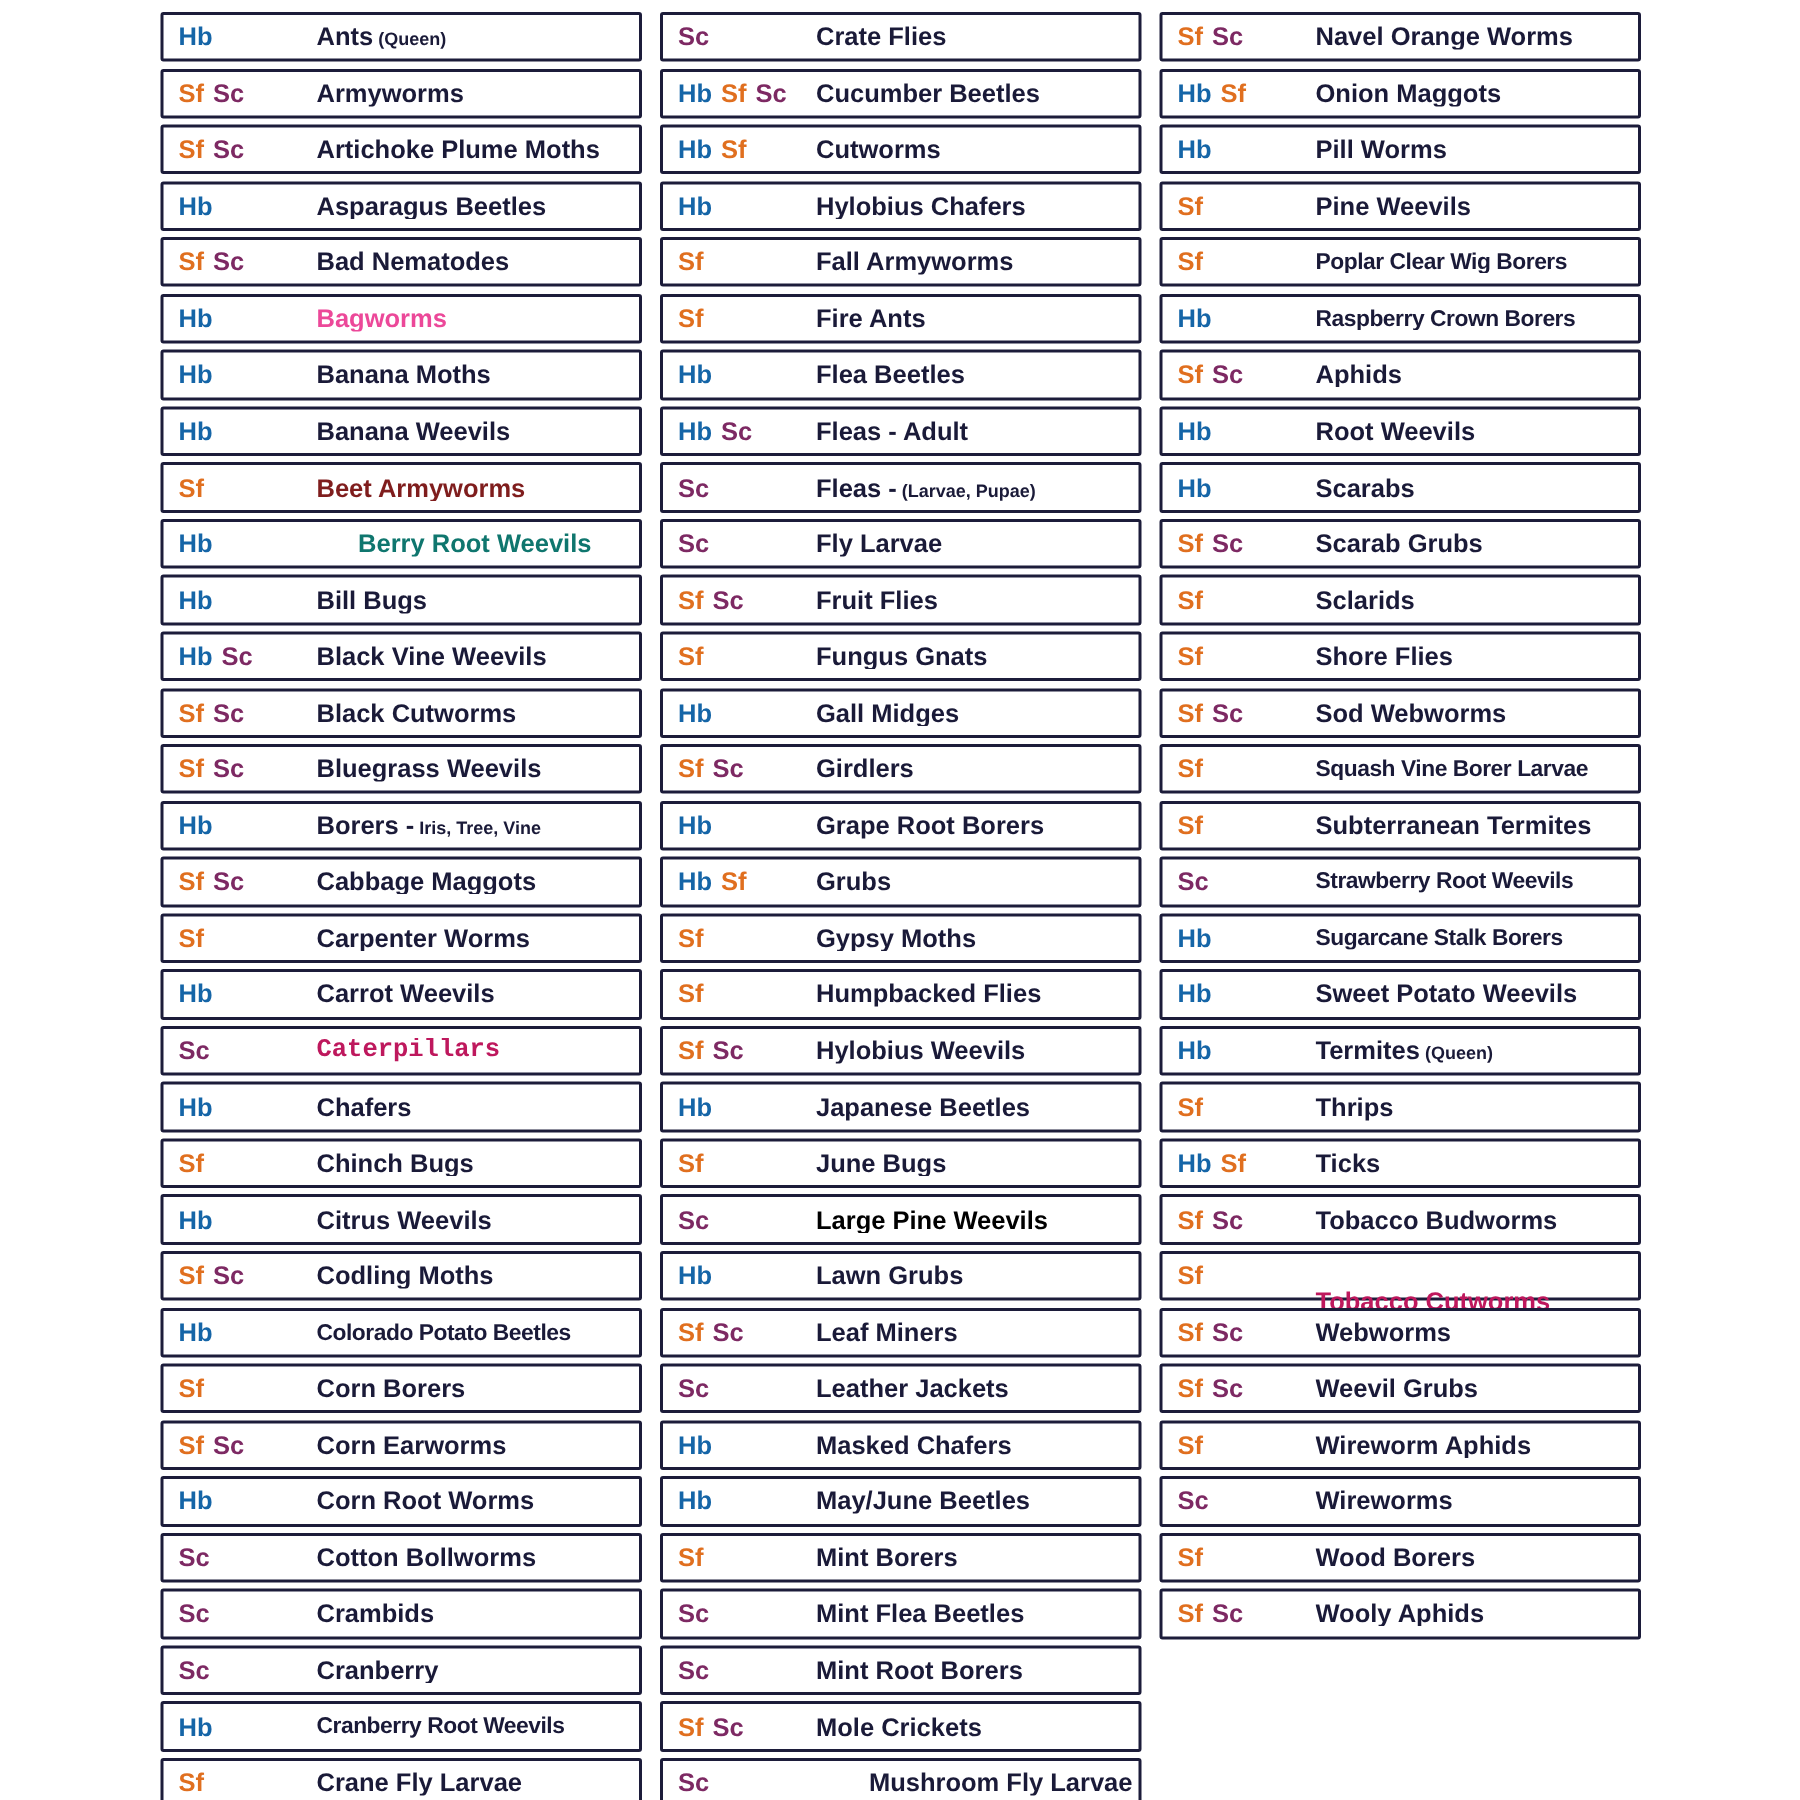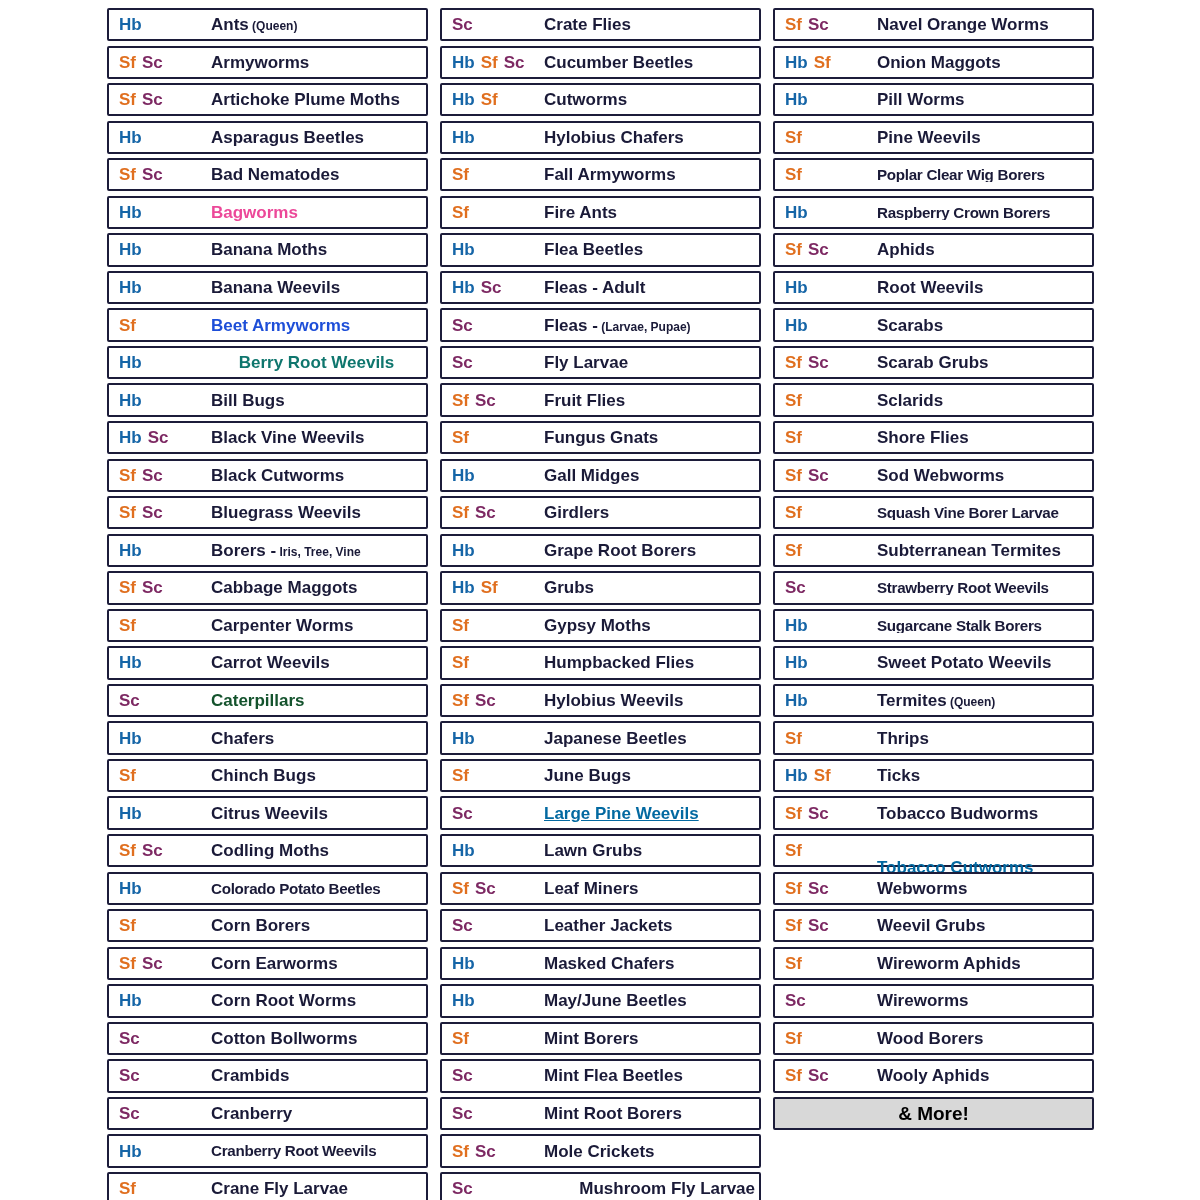--- a/index.html
+++ b/index.html
@@ -92,21 +92,21 @@
       <div class="row" style="border-color: rgb(28, 28, 58);">
         <span class="codes">
           <span class="code" style="color: rgb(21, 101, 167);">Hb</span>
         </span>
         <span class="name" style="color: rgb(26, 26, 56);">Banana Weevils</span>
       </div>
       <div class="row" style="border-color: rgb(28, 28, 58);">
         <span class="codes">
           <span class="code" style="color: rgb(224, 111, 31);">Sf</span>
         </span>
-        <span class="name" style="color: #1d4ed8;">Beet Armyworms</span>
+        <span class="name" style="color: #7f1d1d;">Beet Armyworms</span>
       </div>
       <div class="row" style="border-color: rgb(28, 28, 58);">
         <span class="codes">
           <span class="code" style="color: rgb(21, 101, 167);">Hb</span>
         </span>
         <span class="name" style="color: #0f766e; text-align: center;">Berry Root Weevils</span>
       </div>
       <div class="row" style="border-color: rgb(28, 28, 58);">
         <span class="codes">
           <span class="code" style="color: rgb(21, 101, 167);">Hb</span>
@@ -156,21 +156,21 @@
       <div class="row" style="border-color: rgb(28, 28, 58);">
         <span class="codes">
           <span class="code" style="color: rgb(21, 101, 167);">Hb</span>
         </span>
         <span class="name" style="color: rgb(26, 26, 56);">Carrot Weevils</span>
       </div>
       <div class="row" style="border-color: rgb(28, 28, 58);">
         <span class="codes">
           <span class="code" style="color: rgb(125, 41, 99);">Sc</span>
         </span>
-        <span class="name" style="color: #14532d;">Caterpillars</span>
+        <span class="name" style="color: #be185d; font-family: Liberation Mono, monospace;">Caterpillars</span>
       </div>
       <div class="row" style="border-color: rgb(28, 28, 58);">
         <span class="codes">
           <span class="code" style="color: rgb(21, 101, 167);">Hb</span>
         </span>
         <span class="name" style="color: rgb(26, 26, 56);">Chafers</span>
       </div>
       <div class="row" style="border-color: rgb(28, 28, 58);">
         <span class="codes">
           <span class="code" style="color: rgb(224, 111, 31);">Sf</span>
@@ -378,21 +378,21 @@
       <div class="row" style="border-color: rgb(28, 28, 58);">
         <span class="codes">
           <span class="code" style="color: rgb(224, 111, 31);">Sf</span>
         </span>
         <span class="name" style="color: rgb(26, 26, 56);">June Bugs</span>
       </div>
       <div class="row" style="border-color: rgb(28, 28, 58);">
         <span class="codes">
           <span class="code" style="color: rgb(125, 41, 99);">Sc</span>
         </span>
-        <span class="name" style="color: #0369a1; text-decoration: underline;">Large Pine Weevils</span>
+        <span class="name" style="color: #000000;">Large Pine Weevils</span>
       </div>
       <div class="row" style="border-color: rgb(28, 28, 58);">
         <span class="codes">
           <span class="code" style="color: rgb(21, 101, 167);">Hb</span>
         </span>
         <span class="name" style="color: rgb(26, 26, 56);">Lawn Grubs</span>
       </div>
       <div class="row" style="border-color: rgb(28, 28, 58);">
         <span class="codes">
           <span class="code" style="color: rgb(224, 111, 31);">Sf</span>
@@ -587,21 +587,21 @@
         <span class="codes">
           <span class="code" style="color: rgb(224, 111, 31);">Sf</span>
           <span class="code" style="color: rgb(125, 41, 99);">Sc</span>
         </span>
         <span class="name" style="color: rgb(26, 26, 56);">Tobacco Budworms</span>
       </div>
       <div class="row" style="border-color: rgb(28, 28, 58);">
         <span class="codes">
           <span class="code" style="color: rgb(224, 111, 31);">Sf</span>
         </span>
-        <span class="name" style="color: #0369a1; margin-top: 33px;">Tobacco Cutworms</span>
+        <span class="name" style="color: #be185d; margin-top: 33px;">Tobacco Cutworms</span>
       </div>
       <div class="row" style="border-color: rgb(28, 28, 58);">
         <span class="codes">
           <span class="code" style="color: rgb(224, 111, 31);">Sf</span>
           <span class="code" style="color: rgb(125, 41, 99);">Sc</span>
         </span>
         <span class="name" style="color: rgb(26, 26, 56);">Webworms</span>
       </div>
       <div class="row" style="border-color: rgb(28, 28, 58);">
         <span class="codes">
@@ -627,18 +627,15 @@
           <span class="code" style="color: rgb(224, 111, 31);">Sf</span>
         </span>
         <span class="name" style="color: rgb(26, 26, 56);">Wood Borers</span>
       </div>
       <div class="row" style="border-color: rgb(28, 28, 58);">
         <span class="codes">
           <span class="code" style="color: rgb(224, 111, 31);">Sf</span>
           <span class="code" style="color: rgb(125, 41, 99);">Sc</span>
         </span>
         <span class="name" style="color: rgb(26, 26, 56);">Wooly Aphids</span>
-      </div>
-      <div class="row more" style="border-color: rgb(28, 28, 58); background: rgb(216, 216, 216);">
-        <span class="more-label">&amp; More!</span>
       </div>
     </div>
 </div>
 
 </body></html>

